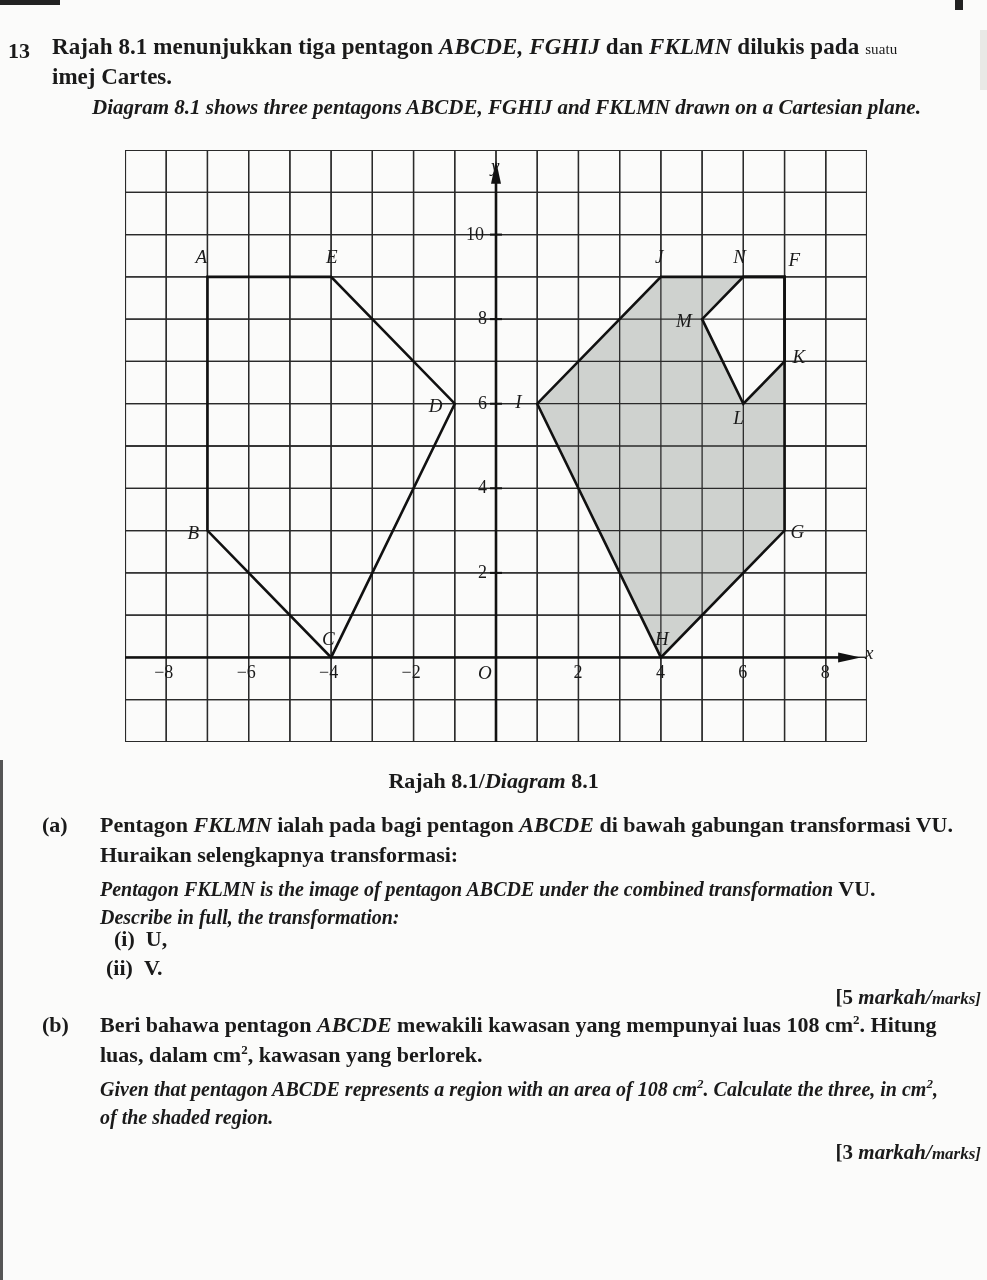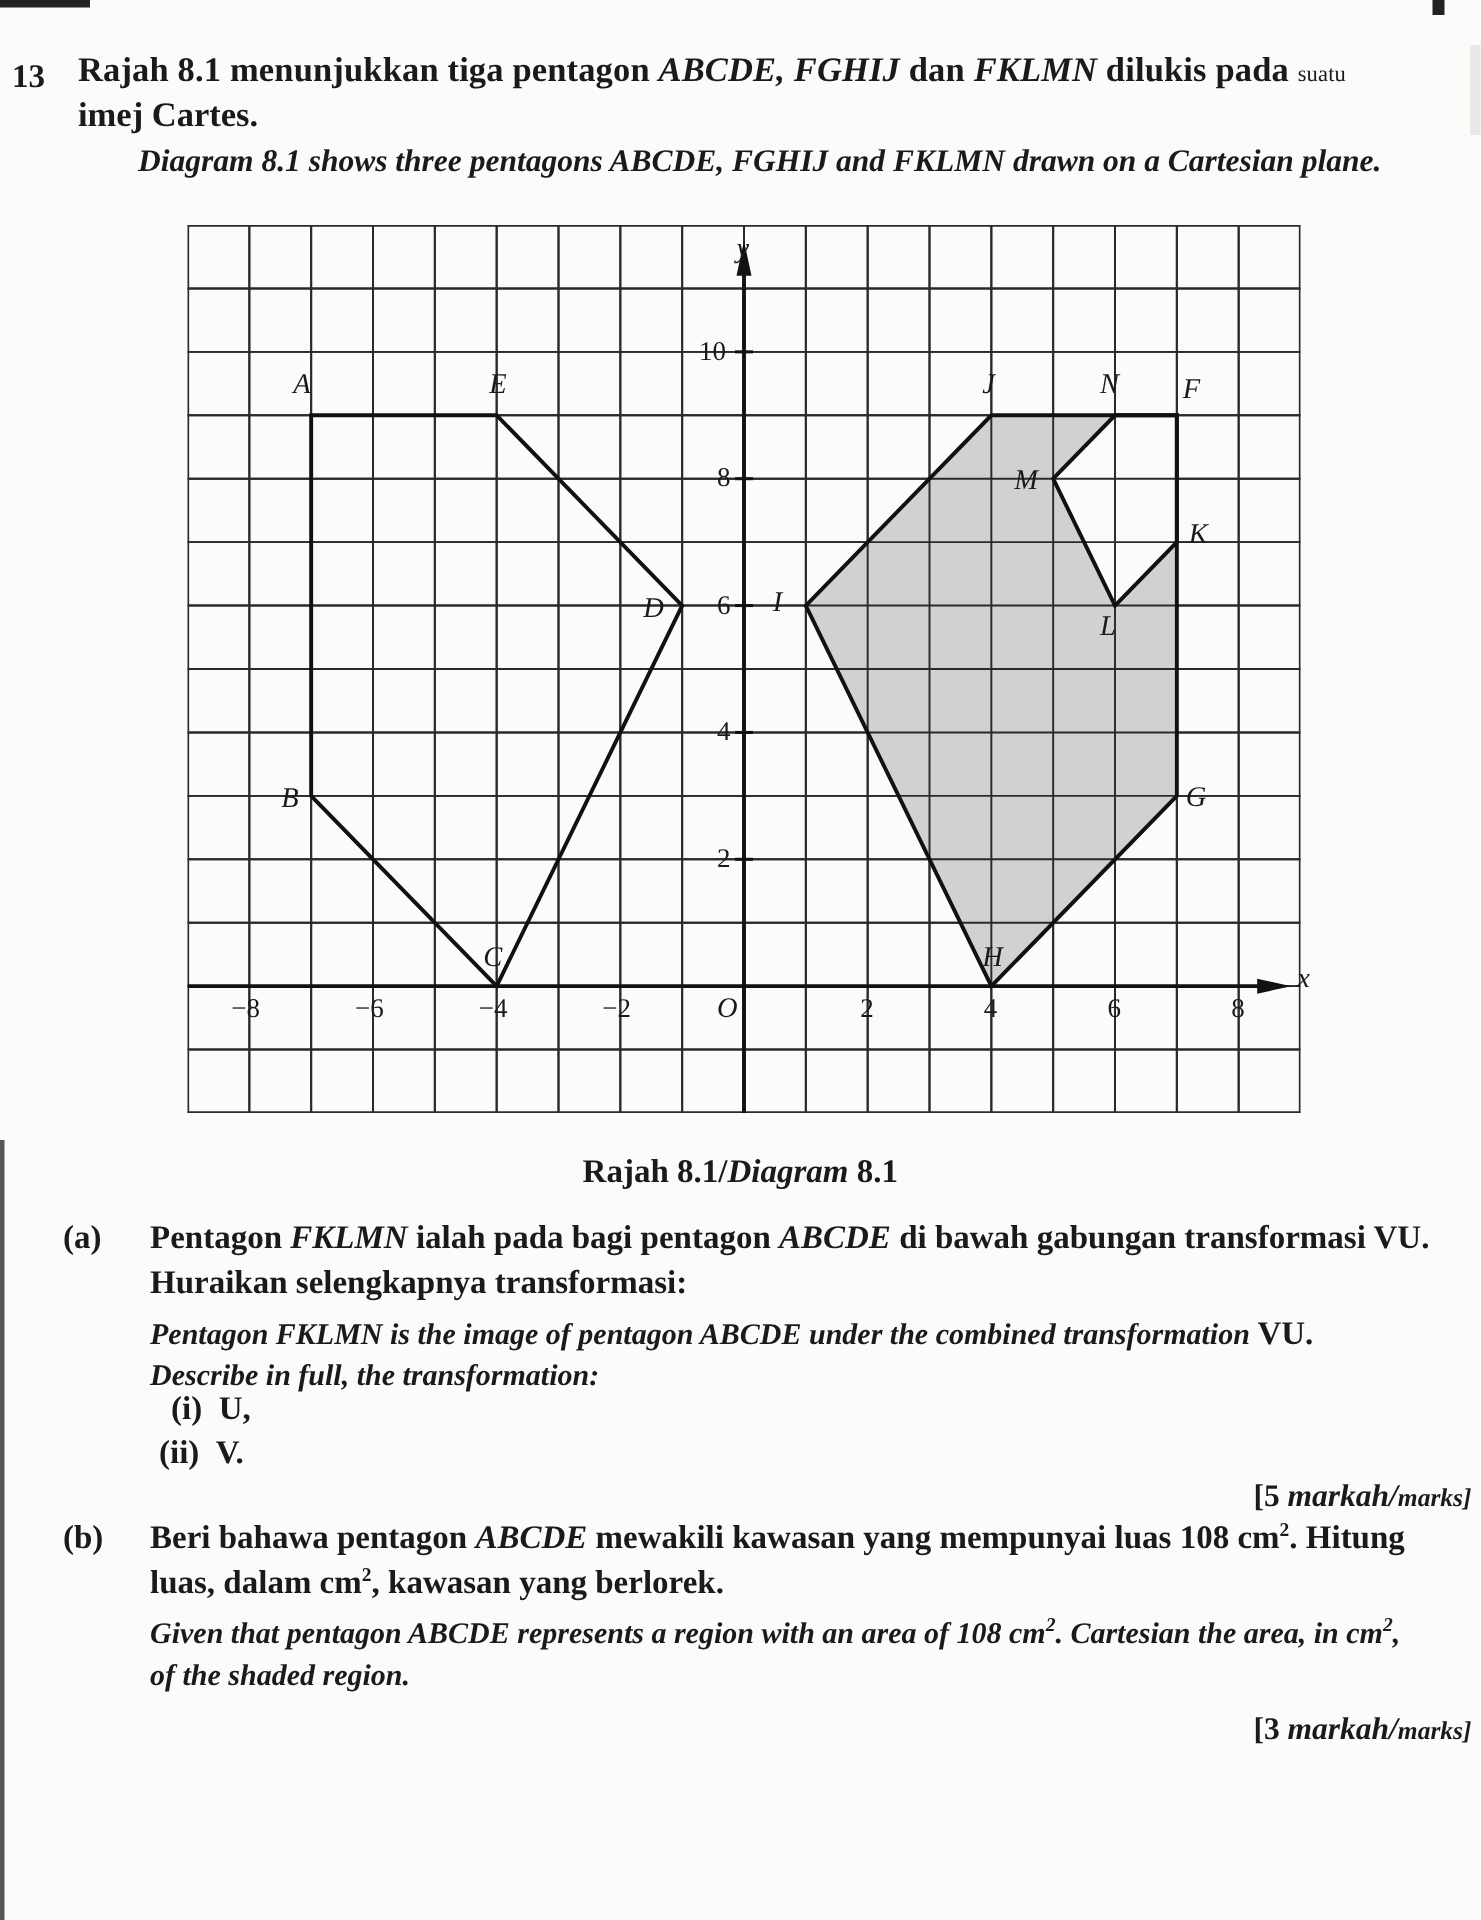--- a/index.html
+++ b/index.html
@@ -192,18 +192,18 @@
 </div>
 
 <div class="part" style="left:42px;top:1010px;">(b)</div>
 <div class="part" style="left:100px;top:1010px;">
   <span>Beri bahawa pentagon </span><span class="it">ABCDE</span><span> mewakili kawasan yang mempunyai luas 108 cm</span><sup>2</sup><span>. Hitung</span>
 </div>
 <div class="part" style="left:100px;top:1040px;">
   <span>luas, dalam cm</span><sup>2</sup><span>, kawasan yang berlorek.</span>
 </div>
 <div class="part sub" style="left:100px;top:1074px;">
-  <span>Given that pentagon ABCDE represents a region with an area of 108 cm</span><sup>2</sup><span>. Cartesian the area, in cm</span><sup>2</sup><span>,</span>
+  <span>Given that pentagon ABCDE represents a region with an area of 108 cm</span><sup>2</sup><span>. Calculate the three, in cm</span><sup>2</sup><span>,</span>
 </div>
 <div class="part sub" style="left:100px;top:1102px;">of the shaded region.</div>
 <div class="marks" style="top:1140px;">
   <span>[3 </span><span class="it">markah/</span><span class="sm">marks]</span>
 </div>
 
 </body></html>

